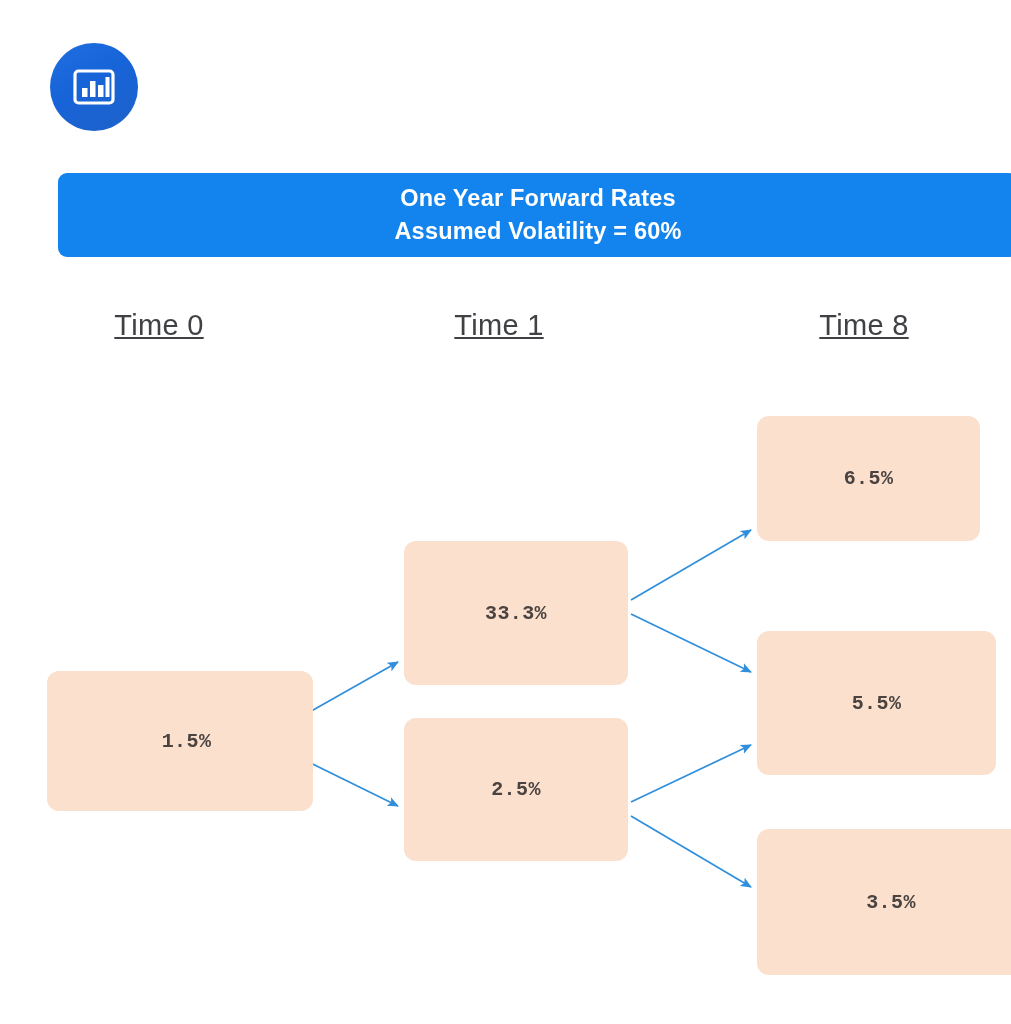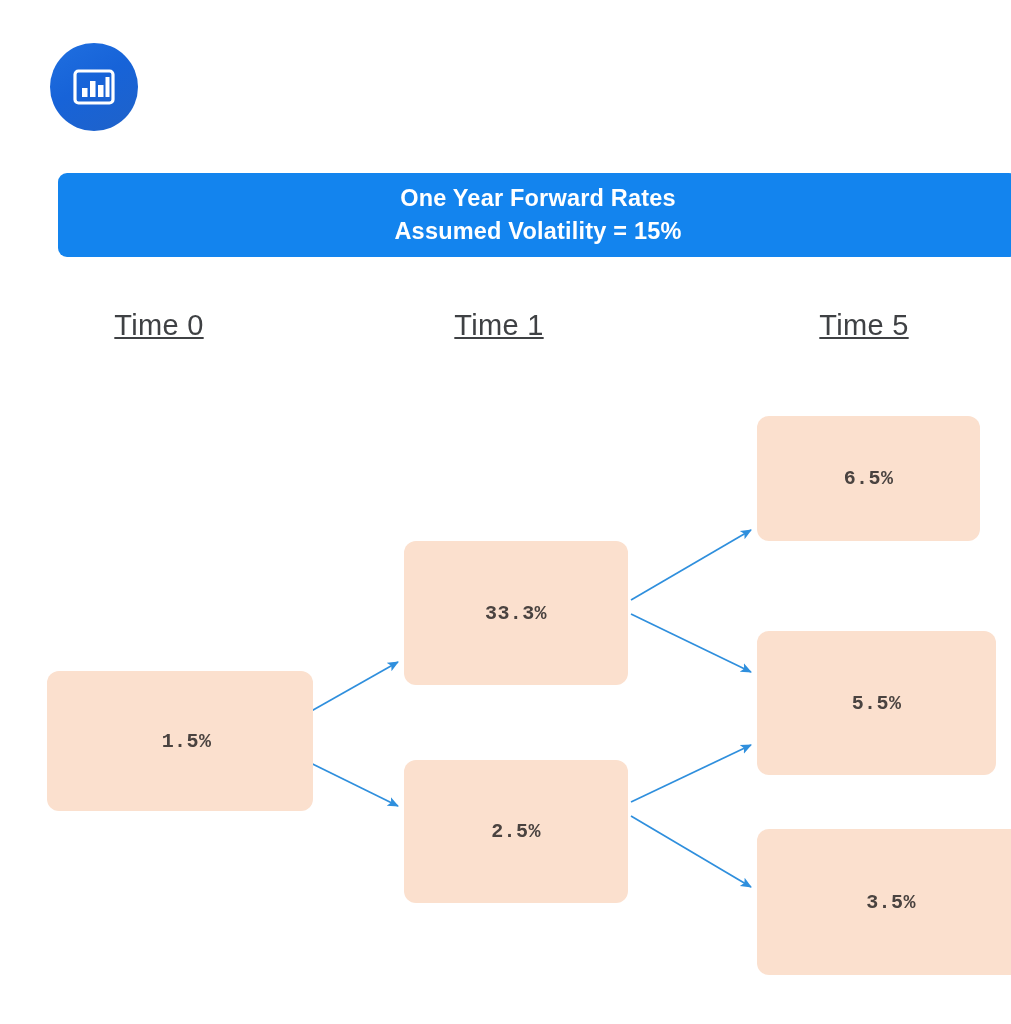--- a/index.html
+++ b/index.html
@@ -98,21 +98,21 @@
   .node-label {
     font-size: 20px;
     font-weight: bold;
     color: #4a4340;
     letter-spacing: 0.4px;
     font-family: Liberation Mono, monospace;
   }
 
   #node-t0-1  { left: 47px;  top: 671px; width: 266px; height: 140px; padding-left: 13px; }
   #node-t1-1  { left: 404px; top: 541px; width: 224px; height: 144px; }
-  #node-t1-2  { left: 404px; top: 760px; width: 224px; height: 143px; align-items: center; }
+  #node-t1-2  { left: 404px; top: 718px; width: 224px; height: 143px; align-items: center; }
   #node-t3-1  { left: 757px; top: 416px; width: 223px; height: 125px; }
   #node-t3-2  { left: 757px; top: 631px; width: 239px; height: 144px; }
   #node-t3-3  { left: 757px; top: 829px; width: 268px; height: 146px; }
 
   
   #arrow-layer {
     position: absolute;
     left: 0;
     top: 0;
     width: 1011px;
@@ -131,26 +131,26 @@
       <rect x="14" y="27" width="5.5" height="9" fill="#ffffff"></rect>
       <rect x="22" y="20" width="5.5" height="16" fill="#ffffff"></rect>
       <rect x="30" y="24" width="5.5" height="12" fill="#ffffff"></rect>
       <rect x="37.5" y="16" width="4" height="20" fill="#ffffff"></rect>
     </svg>
   </div>
 
 
   <div id="banner">
     <div class="banner-line">One Year Forward Rates</div>
-    <div class="banner-line">Assumed Volatility = 15%</div>
+    <div class="banner-line">Assumed Volatility = 60%</div>
   </div>
 
   <div class="col-header" id="col-header-0">Time 0</div>
   <div class="col-header" id="col-header-1">Time 1</div>
-  <div class="col-header" id="col-header-2">Time 5</div>
+  <div class="col-header" id="col-header-2">Time 8</div>
 
   <svg id="arrow-layer" viewBox="0 0 1011 1024" xmlns="http://www.w3.org/2000/svg">
     <defs>
       <marker id="arrowhead" markerWidth="7" markerHeight="7" refX="6" refY="3.2" orient="auto" markerUnits="strokeWidth">
         <path d="M0,0.4 L6.6,3.2 L0,6 L1.5,3.2 Z" fill="#2f8fdd"></path>
       </marker>
     </defs>
     <g stroke="#2f8fdd" stroke-width="1.7" fill="none" marker-end="url(#arrowhead)">
 
       <line x1="276" y1="731" x2="398" y2="662"></line>

